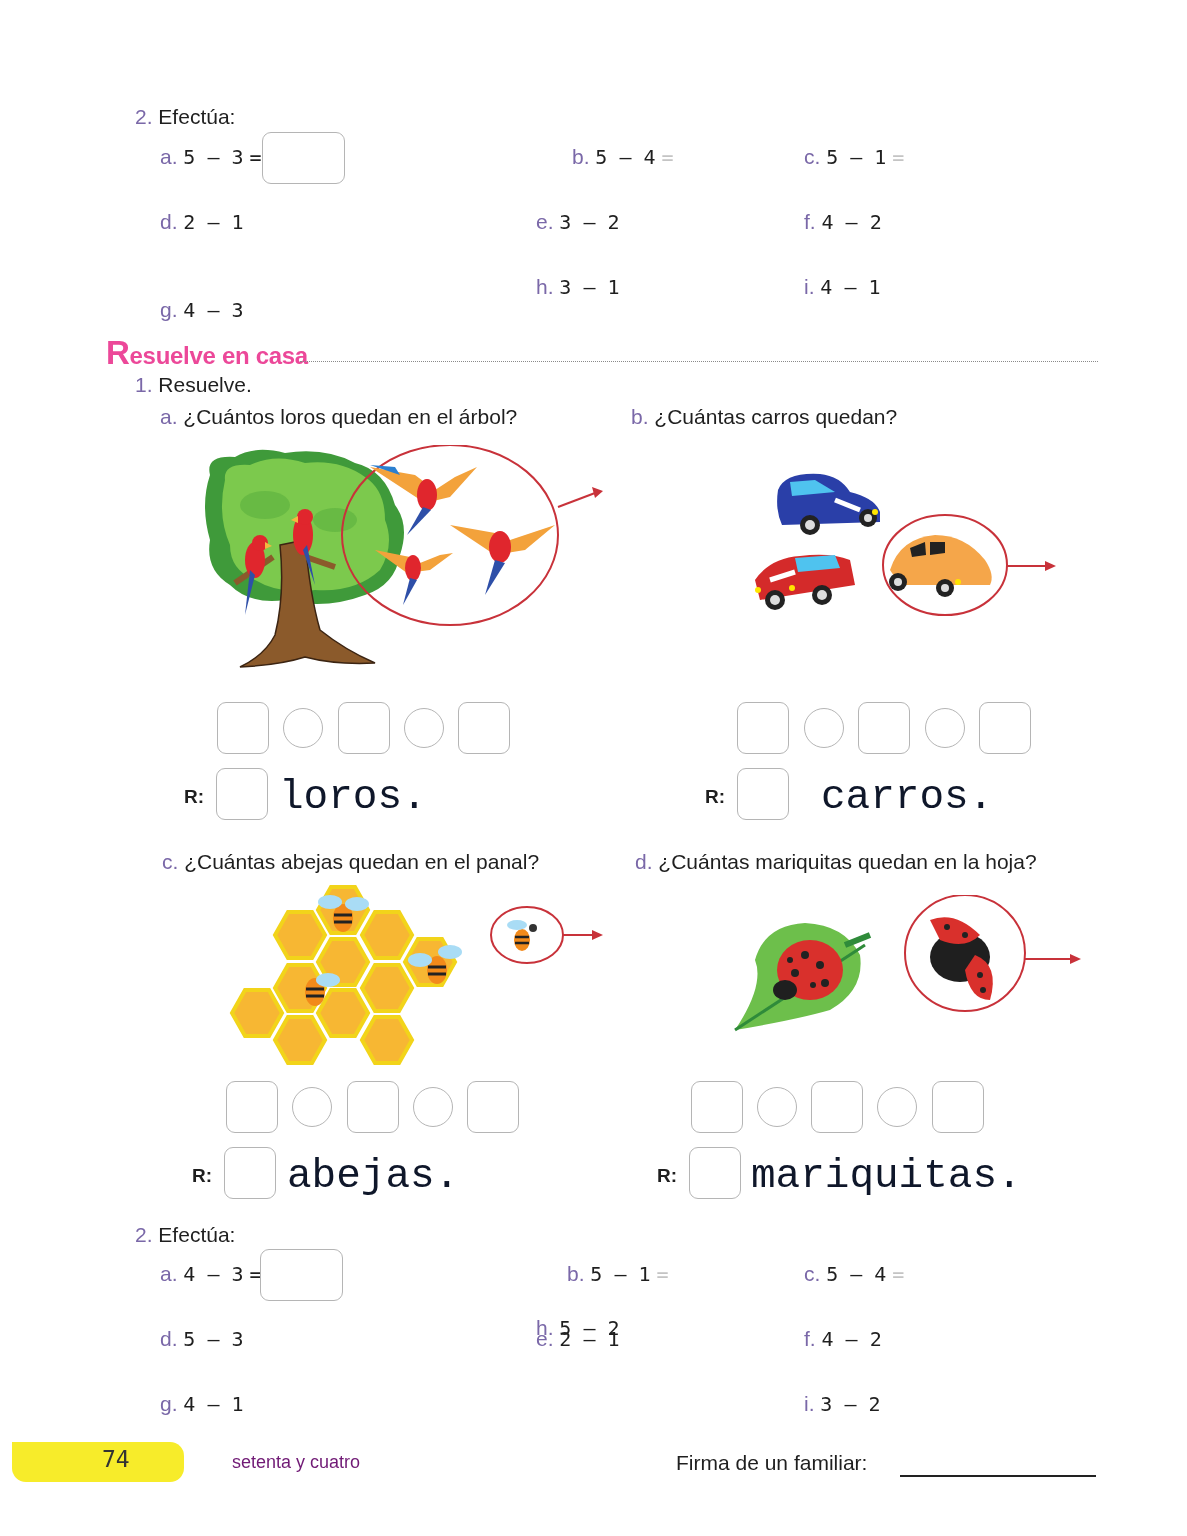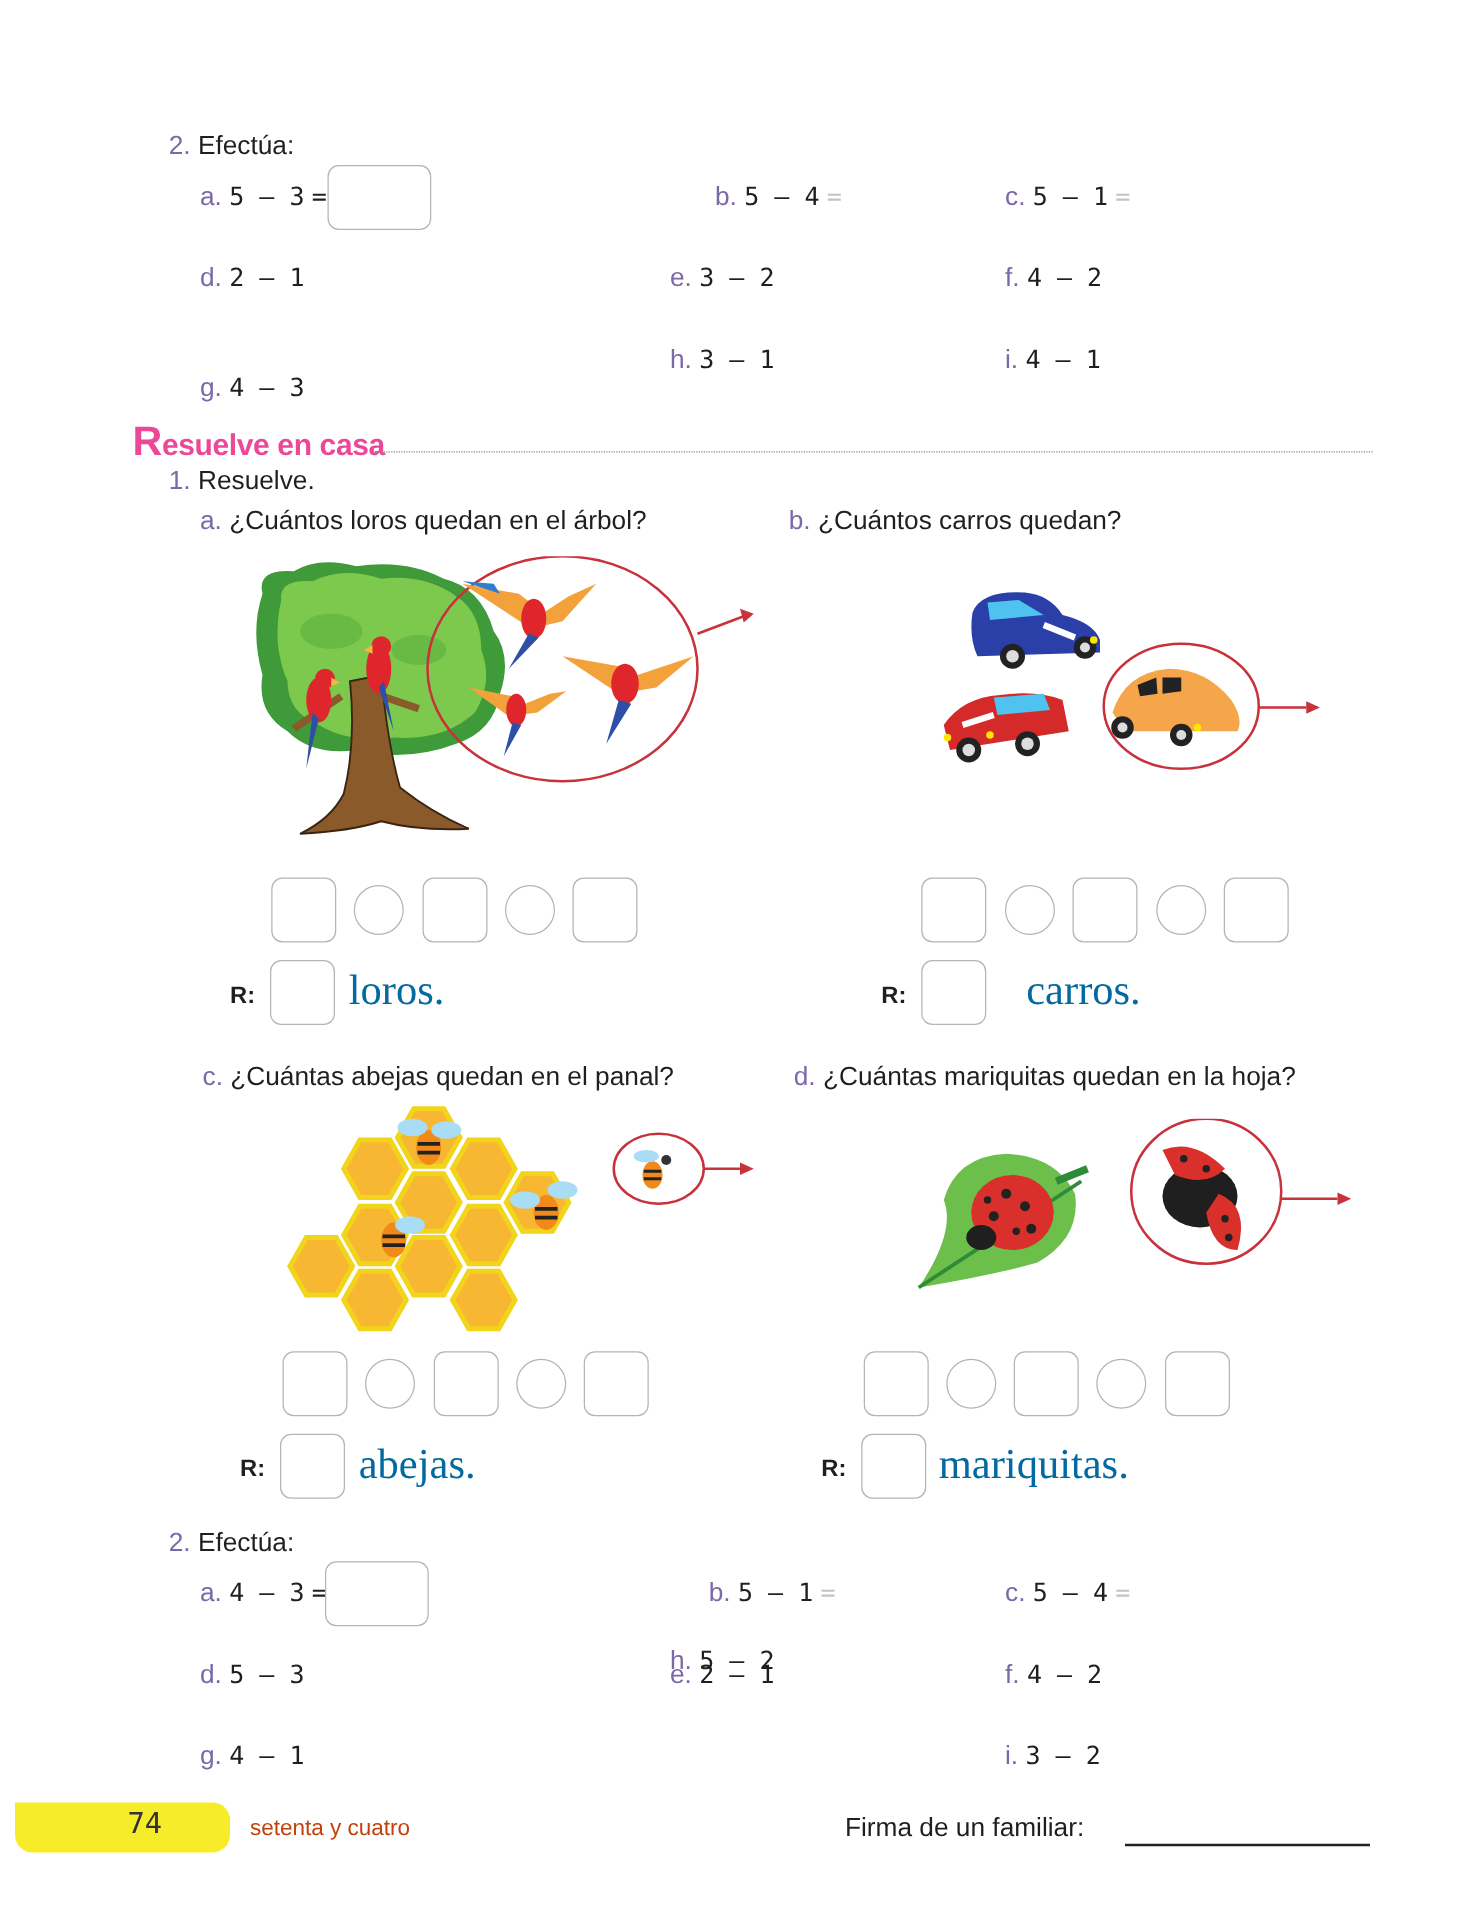--- a/index.html
+++ b/index.html
@@ -5,28 +5,28 @@
   * { box-sizing: border-box; margin: 0; padding: 0; }
   html, body { width: 1187px; height: 1536px; background: #ffffff; overflow: hidden; }
   body { position: relative; font-family: "Liberation Sans", sans-serif; color: #1f1f1f; }
   .abs { position: absolute; }
   .purple { color: #7a68a8; }
   .txt { font-size: 21px; white-space: nowrap; }
   .num { font-family: "DejaVu Sans Mono", monospace; font-size: 20px; letter-spacing: 0px; }
   .eq-gray { color: #c4c4c4; }
   .box { border: 1.6px solid #b5b5b5; border-radius: 9px; background: #fff; }
   .circ { border: 1.6px solid #b5b5b5; border-radius: 50%; background: #fff; }
-  .hint { color: #0369a1; font-size: 34px; font-family: Liberation Serif, serif; font-weight: 300; white-space: nowrap; }
+  .hint { color: #0f172a; font-size: 41px; font-family: Liberation Mono, monospace; font-weight: 300; white-space: nowrap; }
   .rlabel { font-weight: bold; font-size: 19px; }
   .section-title { font-size: 24px; color: #ec4899; font-weight: bold; letter-spacing: -0.3px; white-space: nowrap; }
   .section-title .big { font-size: 33px; }
   .dotted { border-bottom: 1.5px dotted #8a8a8a; }
   .footer-pill { background: #f7ec2a; border-radius: 0 14px 14px 14px; }
   .footer-num { font-family: "DejaVu Sans Mono", monospace; font-size: 23px; color: #333; }
-  .footer-words { color: #c2410c; font-size: 18px; }
+  .footer-words { color: #701a75; font-size: 18px; margin-left: 32px; }
 </style>
 </head>
 <body>
 
 <div class="abs txt" style="left:135px; top:105px;">
   <span class="purple">2.</span>
   <span>Efectúa:</span>
 </div>
 
 <div class="abs txt" style="left:160px; top:145px;">
@@ -82,21 +82,21 @@
   <span class="purple">1.</span>
   <span>Resuelve.</span>
 </div>
 
 <div class="abs txt" style="left:160px; top:405px;">
   <span class="purple">a.</span>
   <span>¿Cuántos loros quedan en el árbol?</span>
 </div>
 <div class="abs txt" style="left:631px; top:405px;">
   <span class="purple">b.</span>
-  <span>¿Cuántos carros quedan?</span>
+  <span>¿Cuántas carros quedan?</span>
 </div>
 
 <svg class="abs" style="left:195px; top:445px;" width="420" height="230" viewBox="0 0 420 230">
 
   <path d="M15 30 Q10 10 40 12 Q60 0 90 8 Q130 2 160 18 Q190 25 200 60 Q215 80 205 110 Q200 140 170 150 Q130 165 90 155 Q55 160 35 140 Q10 125 15 95 Q5 60 15 30 Z" fill="#3f9a3a"></path>
   <path d="M30 35 Q28 18 55 20 Q80 8 110 18 Q145 14 170 32 Q190 45 190 75 Q200 100 185 125 Q160 148 120 145 Q85 150 60 135 Q35 125 35 100 Q22 70 30 35 Z" fill="#7cc94d"></path>
   <ellipse cx="70" cy="60" rx="25" ry="14" fill="#5fb440" opacity="0.7"></ellipse>
   <ellipse cx="140" cy="75" rx="22" ry="12" fill="#5fb440" opacity="0.7"></ellipse>
 
   <path d="M85 100 L110 95 Q115 150 125 185 Q150 205 180 218 Q140 220 110 212 Q85 220 45 222 Q70 210 80 190 Q90 150 85 100 Z" fill="#8b5a2b" stroke="#3b2412" stroke-width="1.5"></path>

